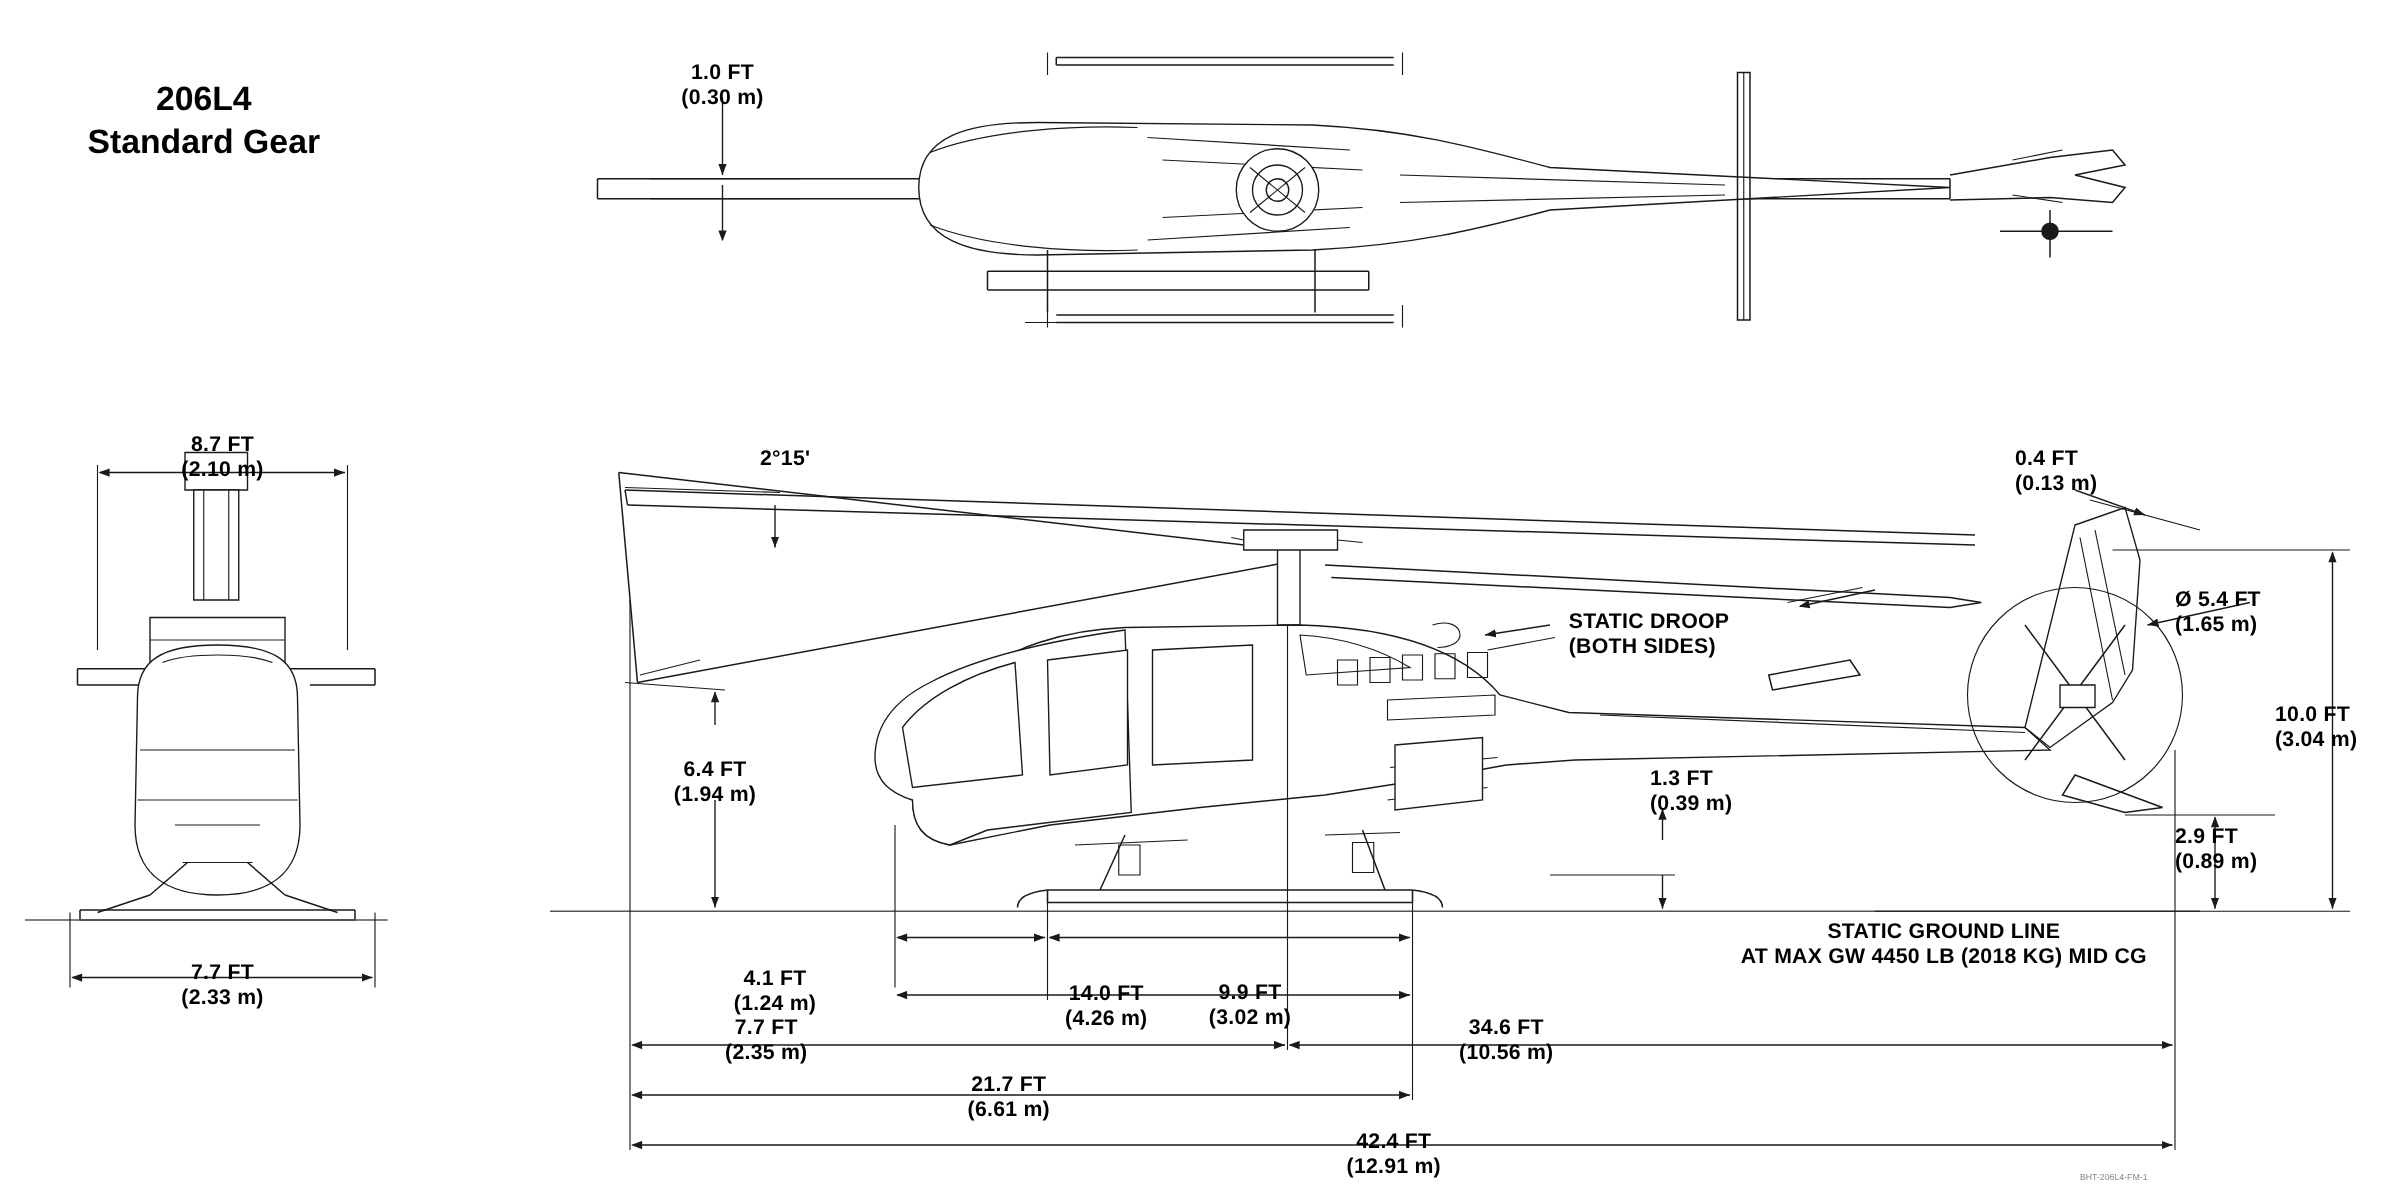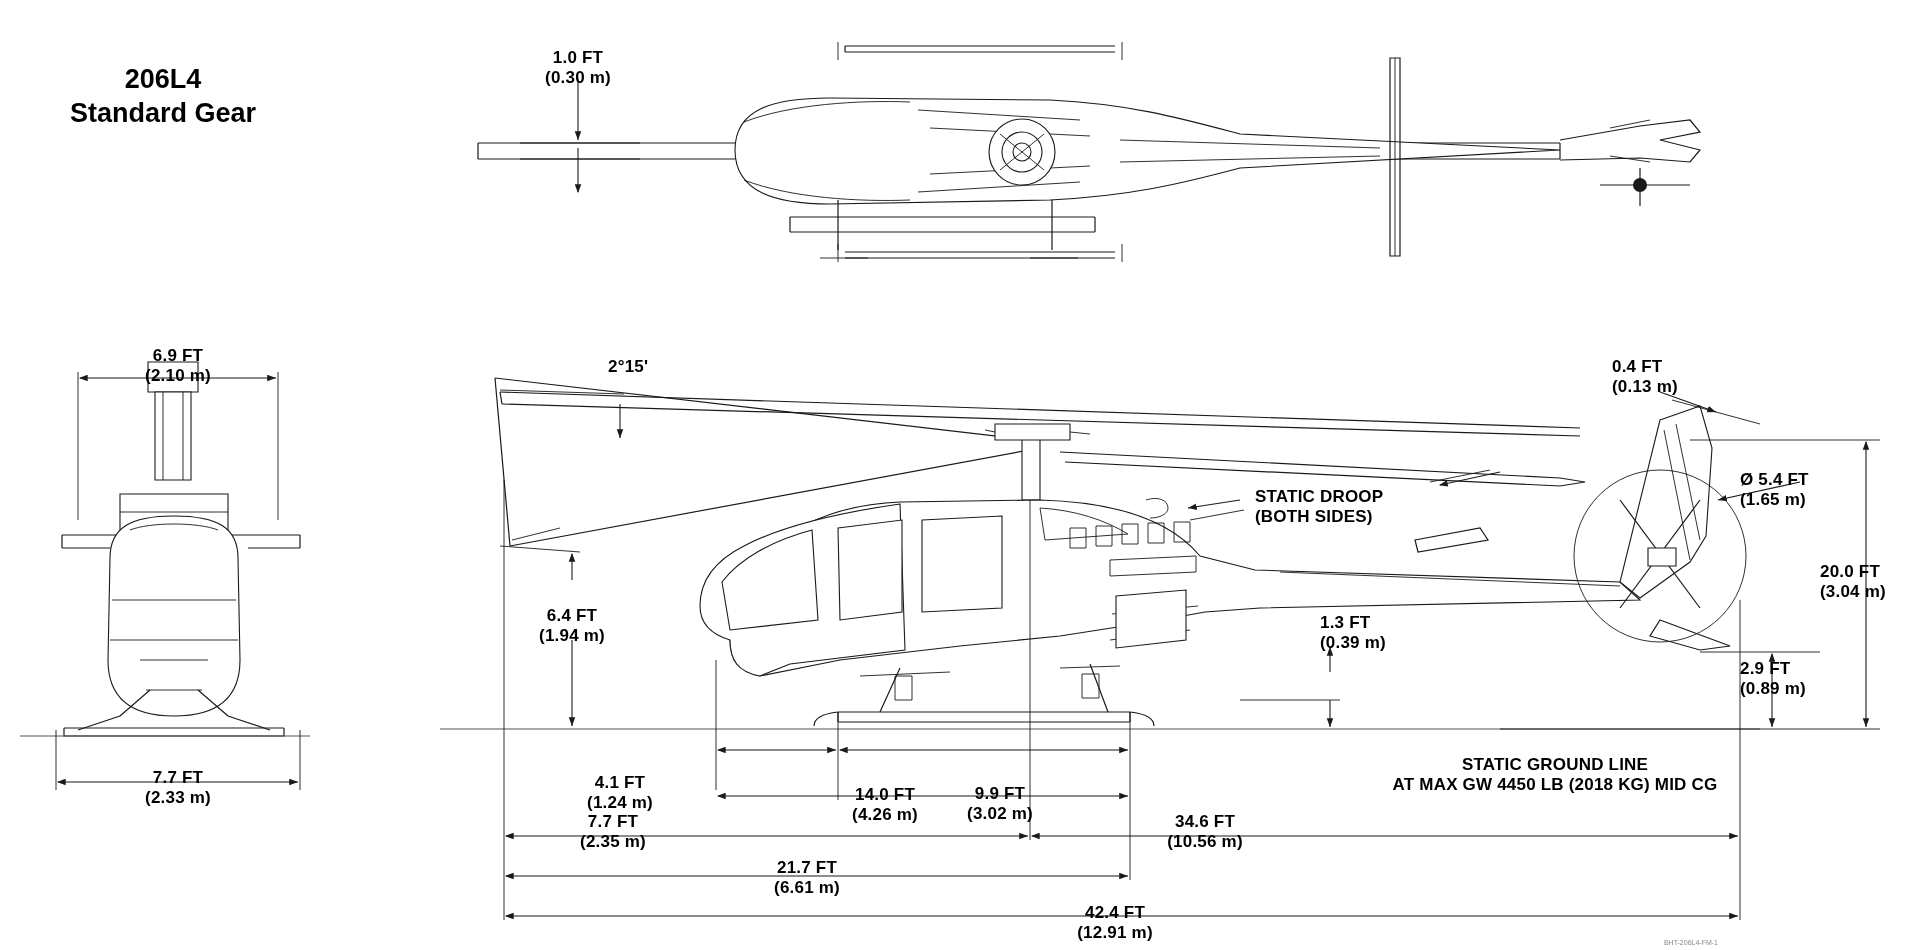--- a/index.html
+++ b/index.html
@@ -239,32 +239,32 @@
       <path class="ln-dim" d="M506,916 L1738,916" marker-start="url(#ah2)" marker-end="url(#ah)"></path>
     </g>
   </svg>
 
   <div class="title" id="dwg-title" style="left: 163px; top: 62px;">206L4
 Standard Gear</div>
 
   <div id="labels">
       <div class="lbl center" style="left: 578px; top: 48px;">1.0 FT
 (0.30 m)</div>
-      <div class="lbl center" style="left: 178px; top: 346px;">6.9 FT
+      <div class="lbl center" style="left: 178px; top: 346px;">8.7 FT
 (2.10 m)</div>
       <div class="lbl center" style="left: 178px; top: 768px;">7.7 FT
 (2.33 m)</div>
       <div class="lbl" style="left: 608px; top: 357px;">2°15'</div>
       <div class="lbl" style="left: 1255px; top: 487px;">STATIC DROOP
 (BOTH SIDES)</div>
       <div class="lbl" style="left: 1612px; top: 345px; margin-top: 12px;">0.4 FT
 (0.13 m)</div>
       <div class="lbl" style="left: 1740px; top: 470px;">Ø 5.4 FT
 (1.65 m)</div>
-      <div class="lbl" style="left: 1820px; top: 562px;">20.0 FT
+      <div class="lbl" style="left: 1820px; top: 562px;">10.0 FT
 (3.04 m)</div>
       <div class="lbl" style="left: 1740px; top: 659px;">2.9 FT
 (0.89 m)</div>
       <div class="lbl center" style="left: 572px; top: 606px;">6.4 FT
 (1.94 m)</div>
       <div class="lbl" style="left: 1320px; top: 613px;">1.3 FT
 (0.39 m)</div>
       <div class="lbl center" style="left: 620px; top: 740px; margin-top: 33px;">4.1 FT
 (1.24 m)</div>
       <div class="lbl center" style="left: 1000px; top: 740px; margin-top: 44px;">9.9 FT
@@ -272,18 +272,18 @@
       <div class="lbl center" style="left: 885px; top: 785px;">14.0 FT
 (4.26 m)</div>
       <div class="lbl center" style="left: 613px; top: 812px;">7.7 FT
 (2.35 m)</div>
       <div class="lbl center" style="left: 1205px; top: 812px;">34.6 FT
 (10.56 m)</div>
       <div class="lbl center" style="left: 807px; top: 858px;">21.7 FT
 (6.61 m)</div>
       <div class="lbl center" style="left: 1115px; top: 903px;">42.4 FT
 (12.91 m)</div>
-      <div class="lbl center" style="left: 1555px; top: 735px; margin-top: 20px;">STATIC GROUND LINE
+      <div class="lbl center" style="left: 1555px; top: 735px;">STATIC GROUND LINE
 AT MAX GW 4450 LB (2018 KG) MID CG</div>
     </div>
 
   <div class="small-note" style="right:8px; bottom:4px;">BHT-206L4-FM-1</div>
 </div>
 
 </body></html>

